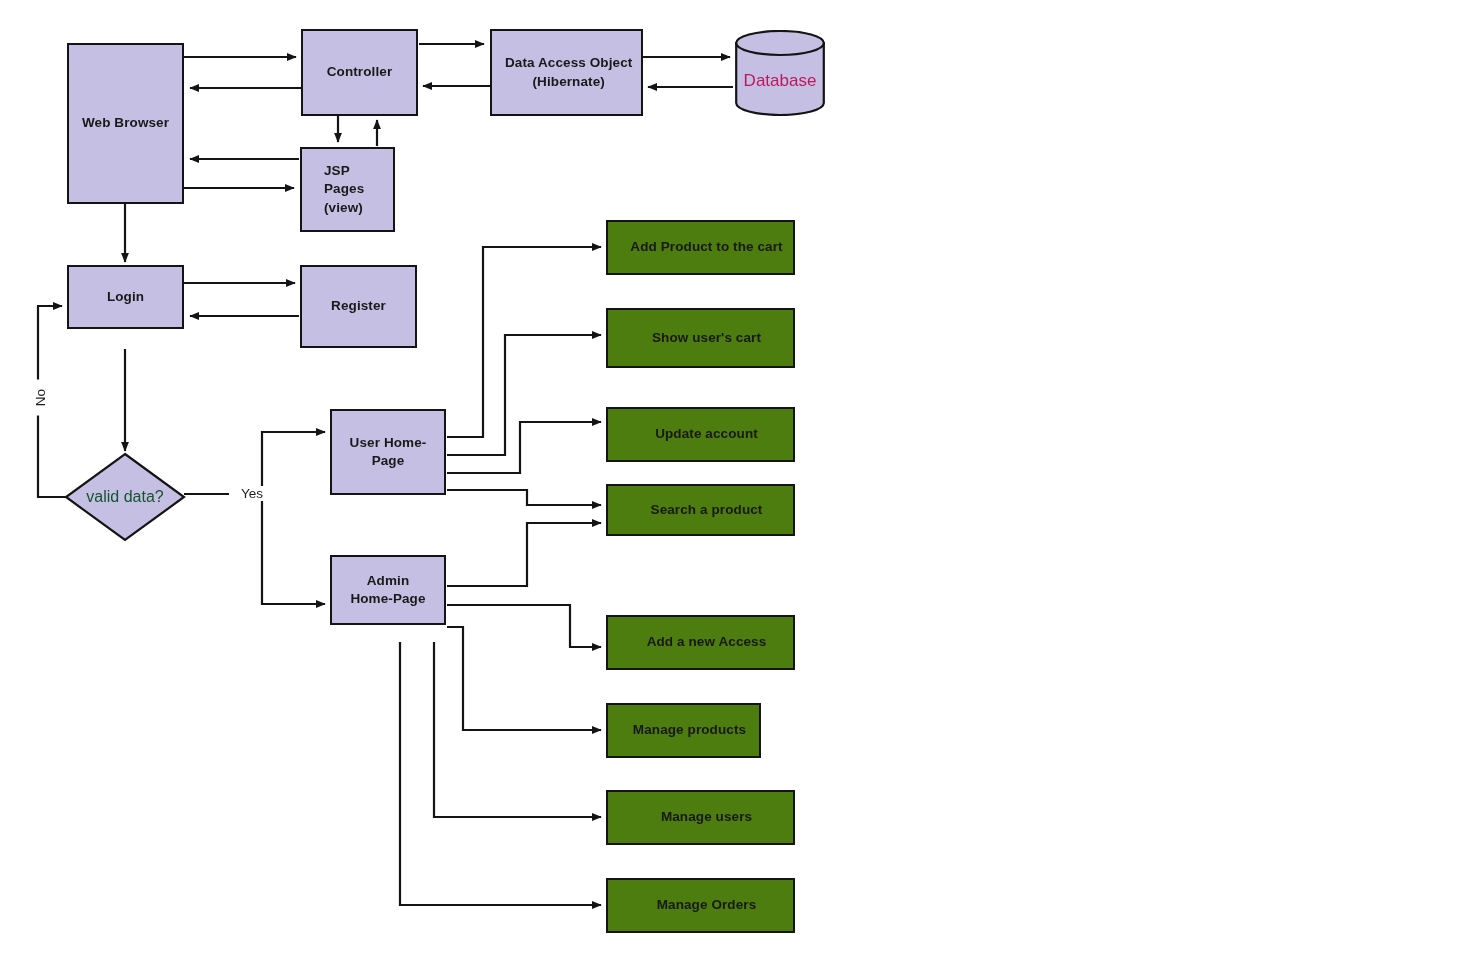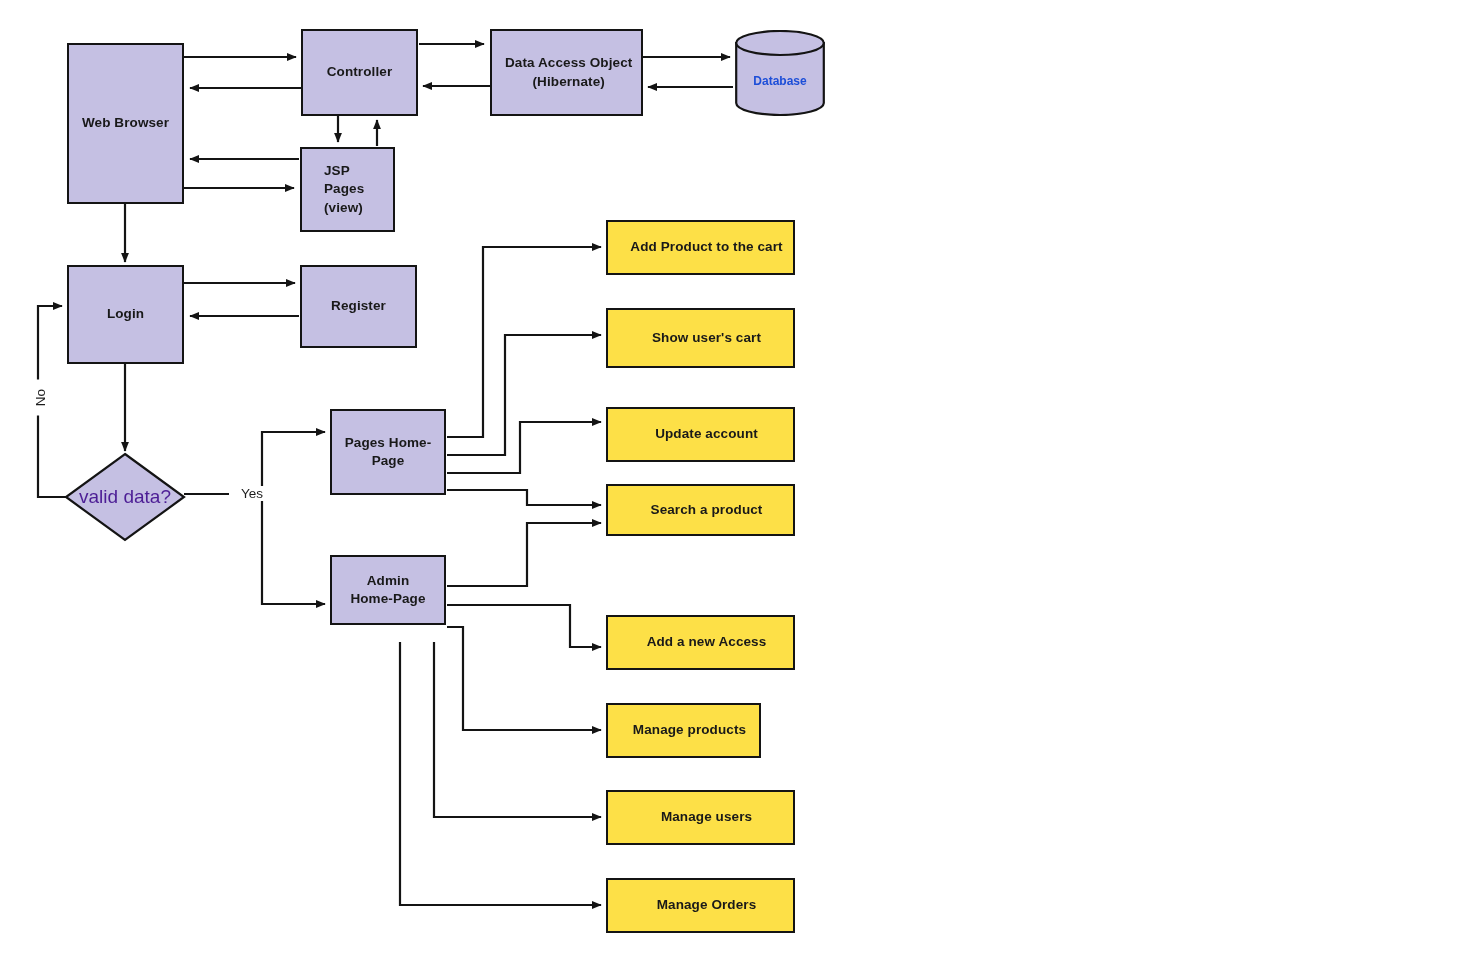--- a/index.html
+++ b/index.html
@@ -35,57 +35,57 @@
     text-align: center;
     border: 2px solid #141414;
     font-size: 13.5px;
     font-weight: bold;
     color: #191919;
     line-height: 1.35;
     letter-spacing: 0.1px;
     z-index: 3;
   }
   .node.purple { background: #c5c0e3; }
-  .node.blue   { background: #fde047; padding-left: 12px; }
+  .node.blue   { background: #4d7c0f; padding-left: 12px; }
   .node .lbl { padding: 0 4px; white-space: pre-line; }
 
   
   .diamond {
     position: absolute;
     z-index: 3;
   }
   .diamond svg { display: block; }
   .diamond .dlabel {
     position: absolute;
     left: 0; top: 0;
     width: 100%; height: 100%;
     display: flex;
     align-items: center;
     justify-content: center;
-    font-size: 19px;
+    font-size: 16px;
     font-weight: normal;
-    color: #4c1d95;
+    color: #14532d;
   }
 
   
   .cylinder {
     position: absolute;
     z-index: 3;
   }
   .cylinder svg { display: block; }
   .cylinder .clabel {
     position: absolute;
     left: 0; top: 0;
     width: 100%; height: 100%;
     display: flex;
     align-items: center;
     justify-content: center;
-    font-size: 12px;
-    font-weight: bold;
-    color: #1d4ed8;
+    font-size: 17px;
+    font-weight: normal;
+    color: #be185d;
   }
 
   .edge-label {
     position: absolute;
     font-size: 13.5px;
     font-weight: normal;
     color: #1d1d1d;
     background: #ffffff;
     padding: 0 2px;
     z-index: 4;
@@ -177,37 +177,37 @@
       <ellipse cx="45" cy="13" rx="43.8" ry="12" fill="#c5c0e3" stroke="#141414" stroke-width="2.2"></ellipse>
     </svg>
     <span class="clabel" style="padding-top:8px;">Database</span>
   </div>
 
   <div class="node purple" style="left:300px; top:147px; width:95px; height:85px; justify-content:flex-start; padding-left:22px; text-align:left;">
     <span class="lbl" style="padding:0;">JSP Pages
 (view)</span>
   </div>
 
-  <div class="node purple" style="left:67px; top:265px; width:117px; height:99px;">
+  <div class="node purple" style="left:67px; top:265px; width:117px; height:64px;">
     <span class="lbl">Login</span>
   </div>
 
   <div class="node purple" style="left:300px; top:265px; width:117px; height:83px;">
     <span class="lbl">Register</span>
   </div>
 
   <div class="diamond" style="left:64px; top:452px; width:122px; height:90px;">
     <svg width="122" height="90" viewBox="0 0 122 90" xmlns="http://www.w3.org/2000/svg">
       <path d="M61,2 L120,45 L61,88 L2,45 Z" fill="#c5c0e3" stroke="#141414" stroke-width="2.2"></path>
     </svg>
     <span class="dlabel">valid data?</span>
   </div>
 
   <div class="node purple" style="left:330px; top:409px; width:116px; height:86px;">
-    <span class="lbl">Pages Home-Page</span>
+    <span class="lbl">User Home-Page</span>
   </div>
 
   <div class="node purple" style="left:330px; top:555px; width:116px; height:70px;align-items:center;">
     <span class="lbl">Admin
 Home-Page</span>
   </div>
 
   <div class="node blue" style="left:606px; top:220px; width:189px; height:55px;">
     <span class="lbl">Add Product to the cart</span>
   </div>

